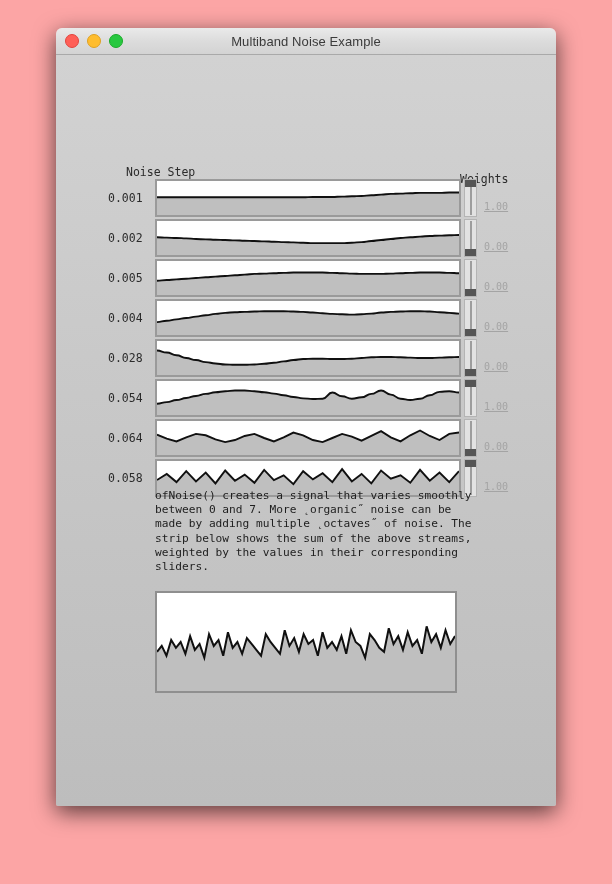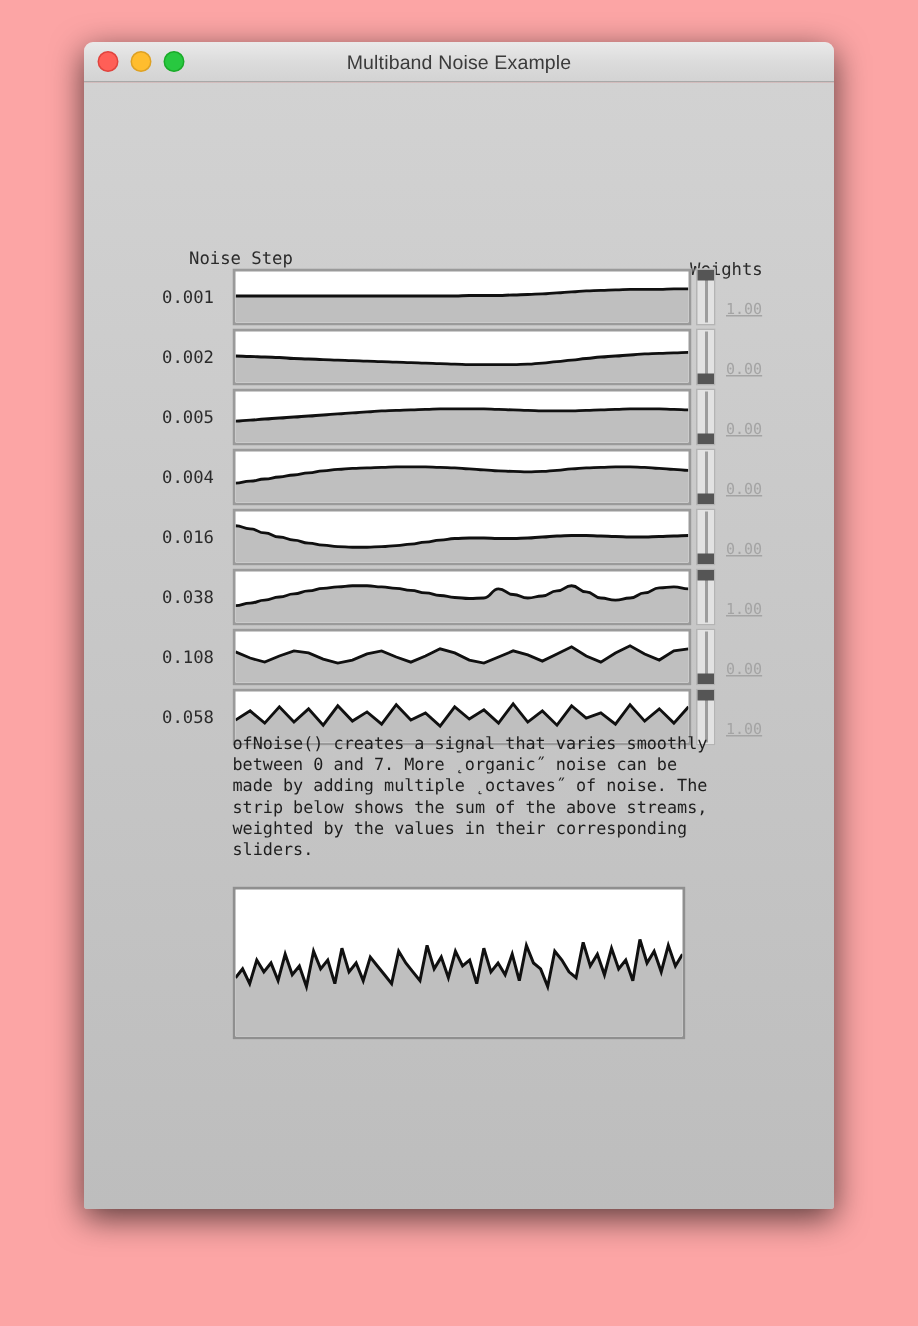--- a/index.html
+++ b/index.html
@@ -258,49 +258,49 @@
                 <path d="M 0.00 21.08 C 4.87 21.08 4.87 19.72 9.74 19.72 C 14.61 19.72 14.61 18.36 19.48 18.36 C 24.35 18.36 24.35 17.00 29.23 17.00 C 34.10 17.00 34.10 15.64 38.97 15.64 C 43.84 15.64 43.84 14.28 48.71 14.28 C 53.58 14.28 53.58 12.92 58.45 12.92 C 63.32 12.92 63.32 11.90 68.19 11.90 C 73.06 11.90 73.06 11.22 77.94 11.22 C 82.81 11.22 82.81 10.88 87.68 10.88 C 92.55 10.88 92.55 10.54 97.42 10.54 C 102.29 10.54 102.29 10.20 107.16 10.20 C 112.03 10.20 112.03 10.20 116.90 10.20 C 121.77 10.20 121.77 10.20 126.65 10.20 C 131.52 10.20 131.52 10.54 136.39 10.54 C 141.26 10.54 141.26 10.88 146.13 10.88 C 151.00 10.88 151.00 11.56 155.87 11.56 C 160.74 11.56 160.74 12.24 165.61 12.24 C 170.48 12.24 170.48 12.92 175.35 12.92 C 180.23 12.92 180.23 13.26 185.10 13.26 C 189.97 13.26 189.97 13.60 194.84 13.60 C 199.71 13.60 199.71 13.26 204.58 13.26 C 209.45 13.26 209.45 12.58 214.32 12.58 C 219.19 12.58 219.19 11.56 224.06 11.56 C 228.94 11.56 228.94 10.88 233.81 10.88 C 238.68 10.88 238.68 10.54 243.55 10.54 C 248.42 10.54 248.42 10.20 253.29 10.20 C 258.16 10.20 258.16 10.20 263.03 10.20 C 267.90 10.20 267.90 10.54 272.77 10.54 C 277.65 10.54 277.65 11.22 282.52 11.22 C 287.39 11.22 287.39 11.90 292.26 11.90 C 297.13 11.90 297.13 12.58 302.00 12.58" fill="none" stroke="#101010" stroke-width="1.9" vector-effect="non-scaling-stroke"></path>
               </svg>
             </div>
             <div class="slider">
               <div class="rail"></div>
               <div class="handle" style="top: 29px;"></div>
             </div>
             <div class="slider-value">0.00</div>
           </div>
           <div class="band-row">
-            <div class="band-label">0.016</div>
+            <div class="band-label">0.028</div>
             <div class="strip">
               <svg viewBox="0 0 302 34" preserveAspectRatio="none">
                 <path d="M 0.00 9.52 C 4.87 9.52 4.87 11.56 9.74 11.56 C 14.61 11.56 14.61 14.28 19.48 14.28 C 24.35 14.28 24.35 17.00 29.23 17.00 C 34.10 17.00 34.10 19.04 38.97 19.04 C 43.84 19.04 43.84 21.08 48.71 21.08 C 53.58 21.08 53.58 22.44 58.45 22.44 C 63.32 22.44 63.32 23.46 68.19 23.46 C 73.06 23.46 73.06 23.80 77.94 23.80 C 82.81 23.80 82.81 23.80 87.68 23.80 C 92.55 23.80 92.55 23.46 97.42 23.46 C 102.29 23.46 102.29 22.78 107.16 22.78 C 112.03 22.78 112.03 21.76 116.90 21.76 C 121.77 21.76 121.77 20.40 126.65 20.40 C 131.52 20.40 131.52 19.04 136.39 19.04 C 141.26 19.04 141.26 18.02 146.13 18.02 C 151.00 18.02 151.00 17.68 155.87 17.68 C 160.74 17.68 160.74 17.68 165.61 17.68 C 170.48 17.68 170.48 18.02 175.35 18.02 C 180.23 18.02 180.23 18.02 185.10 18.02 C 189.97 18.02 189.97 17.68 194.84 17.68 C 199.71 17.68 199.71 17.00 204.58 17.00 C 209.45 17.00 209.45 16.32 214.32 16.32 C 219.19 16.32 219.19 15.98 224.06 15.98 C 228.94 15.98 228.94 15.98 233.81 15.98 C 238.68 15.98 238.68 16.32 243.55 16.32 C 248.42 16.32 248.42 16.66 253.29 16.66 C 258.16 16.66 258.16 17.00 263.03 17.00 C 267.90 17.00 267.90 17.00 272.77 17.00 C 277.65 17.00 277.65 16.66 282.52 16.66 C 287.39 16.66 287.39 16.32 292.26 16.32 C 297.13 16.32 297.13 15.98 302.00 15.98 L 302 34 L 0 34 Z" fill="#bfbfbf"></path>
                 <path d="M 0.00 9.52 C 4.87 9.52 4.87 11.56 9.74 11.56 C 14.61 11.56 14.61 14.28 19.48 14.28 C 24.35 14.28 24.35 17.00 29.23 17.00 C 34.10 17.00 34.10 19.04 38.97 19.04 C 43.84 19.04 43.84 21.08 48.71 21.08 C 53.58 21.08 53.58 22.44 58.45 22.44 C 63.32 22.44 63.32 23.46 68.19 23.46 C 73.06 23.46 73.06 23.80 77.94 23.80 C 82.81 23.80 82.81 23.80 87.68 23.80 C 92.55 23.80 92.55 23.46 97.42 23.46 C 102.29 23.46 102.29 22.78 107.16 22.78 C 112.03 22.78 112.03 21.76 116.90 21.76 C 121.77 21.76 121.77 20.40 126.65 20.40 C 131.52 20.40 131.52 19.04 136.39 19.04 C 141.26 19.04 141.26 18.02 146.13 18.02 C 151.00 18.02 151.00 17.68 155.87 17.68 C 160.74 17.68 160.74 17.68 165.61 17.68 C 170.48 17.68 170.48 18.02 175.35 18.02 C 180.23 18.02 180.23 18.02 185.10 18.02 C 189.97 18.02 189.97 17.68 194.84 17.68 C 199.71 17.68 199.71 17.00 204.58 17.00 C 209.45 17.00 209.45 16.32 214.32 16.32 C 219.19 16.32 219.19 15.98 224.06 15.98 C 228.94 15.98 228.94 15.98 233.81 15.98 C 238.68 15.98 238.68 16.32 243.55 16.32 C 248.42 16.32 248.42 16.66 253.29 16.66 C 258.16 16.66 258.16 17.00 263.03 17.00 C 267.90 17.00 267.90 17.00 272.77 17.00 C 277.65 17.00 277.65 16.66 282.52 16.66 C 287.39 16.66 287.39 16.32 292.26 16.32 C 297.13 16.32 297.13 15.98 302.00 15.98" fill="none" stroke="#101010" stroke-width="1.9" vector-effect="non-scaling-stroke"></path>
               </svg>
             </div>
             <div class="slider">
               <div class="rail"></div>
               <div class="handle" style="top: 29px;"></div>
             </div>
             <div class="slider-value">0.00</div>
           </div>
           <div class="band-row">
-            <div class="band-label">0.038</div>
+            <div class="band-label">0.054</div>
             <div class="strip">
               <svg viewBox="0 0 302 34" preserveAspectRatio="none">
                 <path d="M 0.00 22.78 C 4.87 22.78 4.87 21.08 9.74 21.08 C 14.61 21.08 14.61 19.04 19.48 19.04 C 24.35 19.04 24.35 17.00 29.23 17.00 C 34.10 17.00 34.10 14.96 38.97 14.96 C 43.84 14.96 43.84 12.92 48.71 12.92 C 53.58 12.92 53.58 11.22 58.45 11.22 C 63.32 11.22 63.32 10.20 68.19 10.20 C 73.06 10.20 73.06 9.52 77.94 9.52 C 82.81 9.52 82.81 9.52 87.68 9.52 C 92.55 9.52 92.55 10.20 97.42 10.20 C 102.29 10.20 102.29 11.22 107.16 11.22 C 112.03 11.22 112.03 12.58 116.90 12.58 C 121.77 12.58 121.77 14.28 126.65 14.28 C 131.52 14.28 131.52 15.98 136.39 15.98 C 141.26 15.98 141.26 17.34 146.13 17.34 C 151.00 17.34 151.00 18.02 155.87 18.02 C 160.74 18.02 160.74 17.68 165.61 17.68 C 170.48 17.68 170.48 11.56 175.35 11.56 C 180.23 11.56 180.23 15.30 185.10 15.30 C 189.97 15.30 189.97 17.68 194.84 17.68 C 199.71 17.68 199.71 16.32 204.58 16.32 C 209.45 16.32 209.45 12.92 214.32 12.92 C 219.19 12.92 219.19 9.52 224.06 9.52 C 228.94 9.52 228.94 13.60 233.81 13.60 C 238.68 13.60 238.68 17.68 243.55 17.68 C 248.42 17.68 248.42 19.04 253.29 19.04 C 258.16 19.04 258.16 17.68 263.03 17.68 C 267.90 17.68 267.90 14.28 272.77 14.28 C 277.65 14.28 277.65 10.88 282.52 10.88 C 287.39 10.88 287.39 10.20 292.26 10.20 C 297.13 10.20 297.13 11.56 302.00 11.56 L 302 34 L 0 34 Z" fill="#bfbfbf"></path>
                 <path d="M 0.00 22.78 C 4.87 22.78 4.87 21.08 9.74 21.08 C 14.61 21.08 14.61 19.04 19.48 19.04 C 24.35 19.04 24.35 17.00 29.23 17.00 C 34.10 17.00 34.10 14.96 38.97 14.96 C 43.84 14.96 43.84 12.92 48.71 12.92 C 53.58 12.92 53.58 11.22 58.45 11.22 C 63.32 11.22 63.32 10.20 68.19 10.20 C 73.06 10.20 73.06 9.52 77.94 9.52 C 82.81 9.52 82.81 9.52 87.68 9.52 C 92.55 9.52 92.55 10.20 97.42 10.20 C 102.29 10.20 102.29 11.22 107.16 11.22 C 112.03 11.22 112.03 12.58 116.90 12.58 C 121.77 12.58 121.77 14.28 126.65 14.28 C 131.52 14.28 131.52 15.98 136.39 15.98 C 141.26 15.98 141.26 17.34 146.13 17.34 C 151.00 17.34 151.00 18.02 155.87 18.02 C 160.74 18.02 160.74 17.68 165.61 17.68 C 170.48 17.68 170.48 11.56 175.35 11.56 C 180.23 11.56 180.23 15.30 185.10 15.30 C 189.97 15.30 189.97 17.68 194.84 17.68 C 199.71 17.68 199.71 16.32 204.58 16.32 C 209.45 16.32 209.45 12.92 214.32 12.92 C 219.19 12.92 219.19 9.52 224.06 9.52 C 228.94 9.52 228.94 13.60 233.81 13.60 C 238.68 13.60 238.68 17.68 243.55 17.68 C 248.42 17.68 248.42 19.04 253.29 19.04 C 258.16 19.04 258.16 17.68 263.03 17.68 C 267.90 17.68 267.90 14.28 272.77 14.28 C 277.65 14.28 277.65 10.88 282.52 10.88 C 287.39 10.88 287.39 10.20 292.26 10.20 C 297.13 10.20 297.13 11.56 302.00 11.56" fill="none" stroke="#101010" stroke-width="1.9" vector-effect="non-scaling-stroke"></path>
               </svg>
             </div>
             <div class="slider">
               <div class="rail"></div>
               <div class="handle" style="top: 0px;"></div>
             </div>
             <div class="slider-value">1.00</div>
           </div>
           <div class="band-row">
-            <div class="band-label">0.108</div>
+            <div class="band-label">0.064</div>
             <div class="strip">
               <svg viewBox="0 0 302 34" preserveAspectRatio="none">
                 <path d="M 0.00 13.60 L 9.74 17.68 L 19.48 20.40 L 29.23 16.32 L 38.97 12.92 L 48.71 14.28 L 58.45 18.36 L 68.19 21.08 L 77.94 19.04 L 87.68 14.96 L 97.42 12.92 L 107.16 17.00 L 116.90 20.40 L 126.65 16.32 L 136.39 11.56 L 146.13 14.28 L 155.87 19.04 L 165.61 21.08 L 175.35 17.00 L 185.10 12.92 L 194.84 15.64 L 204.58 19.72 L 214.32 14.96 L 224.06 10.20 L 233.81 16.32 L 243.55 20.40 L 253.29 14.28 L 263.03 9.52 L 272.77 14.96 L 282.52 19.04 L 292.26 12.92 L 302.00 11.56 L 302 34 L 0 34 Z" fill="#bfbfbf"></path>
                 <path d="M 0.00 13.60 L 9.74 17.68 L 19.48 20.40 L 29.23 16.32 L 38.97 12.92 L 48.71 14.28 L 58.45 18.36 L 68.19 21.08 L 77.94 19.04 L 87.68 14.96 L 97.42 12.92 L 107.16 17.00 L 116.90 20.40 L 126.65 16.32 L 136.39 11.56 L 146.13 14.28 L 155.87 19.04 L 165.61 21.08 L 175.35 17.00 L 185.10 12.92 L 194.84 15.64 L 204.58 19.72 L 214.32 14.96 L 224.06 10.20 L 233.81 16.32 L 243.55 20.40 L 253.29 14.28 L 263.03 9.52 L 272.77 14.96 L 282.52 19.04 L 292.26 12.92 L 302.00 11.56" fill="none" stroke="#101010" stroke-width="1.9" vector-effect="non-scaling-stroke"></path>
               </svg>
             </div>
             <div class="slider">
               <div class="rail"></div>
               <div class="handle" style="top: 29px;"></div>
             </div>

